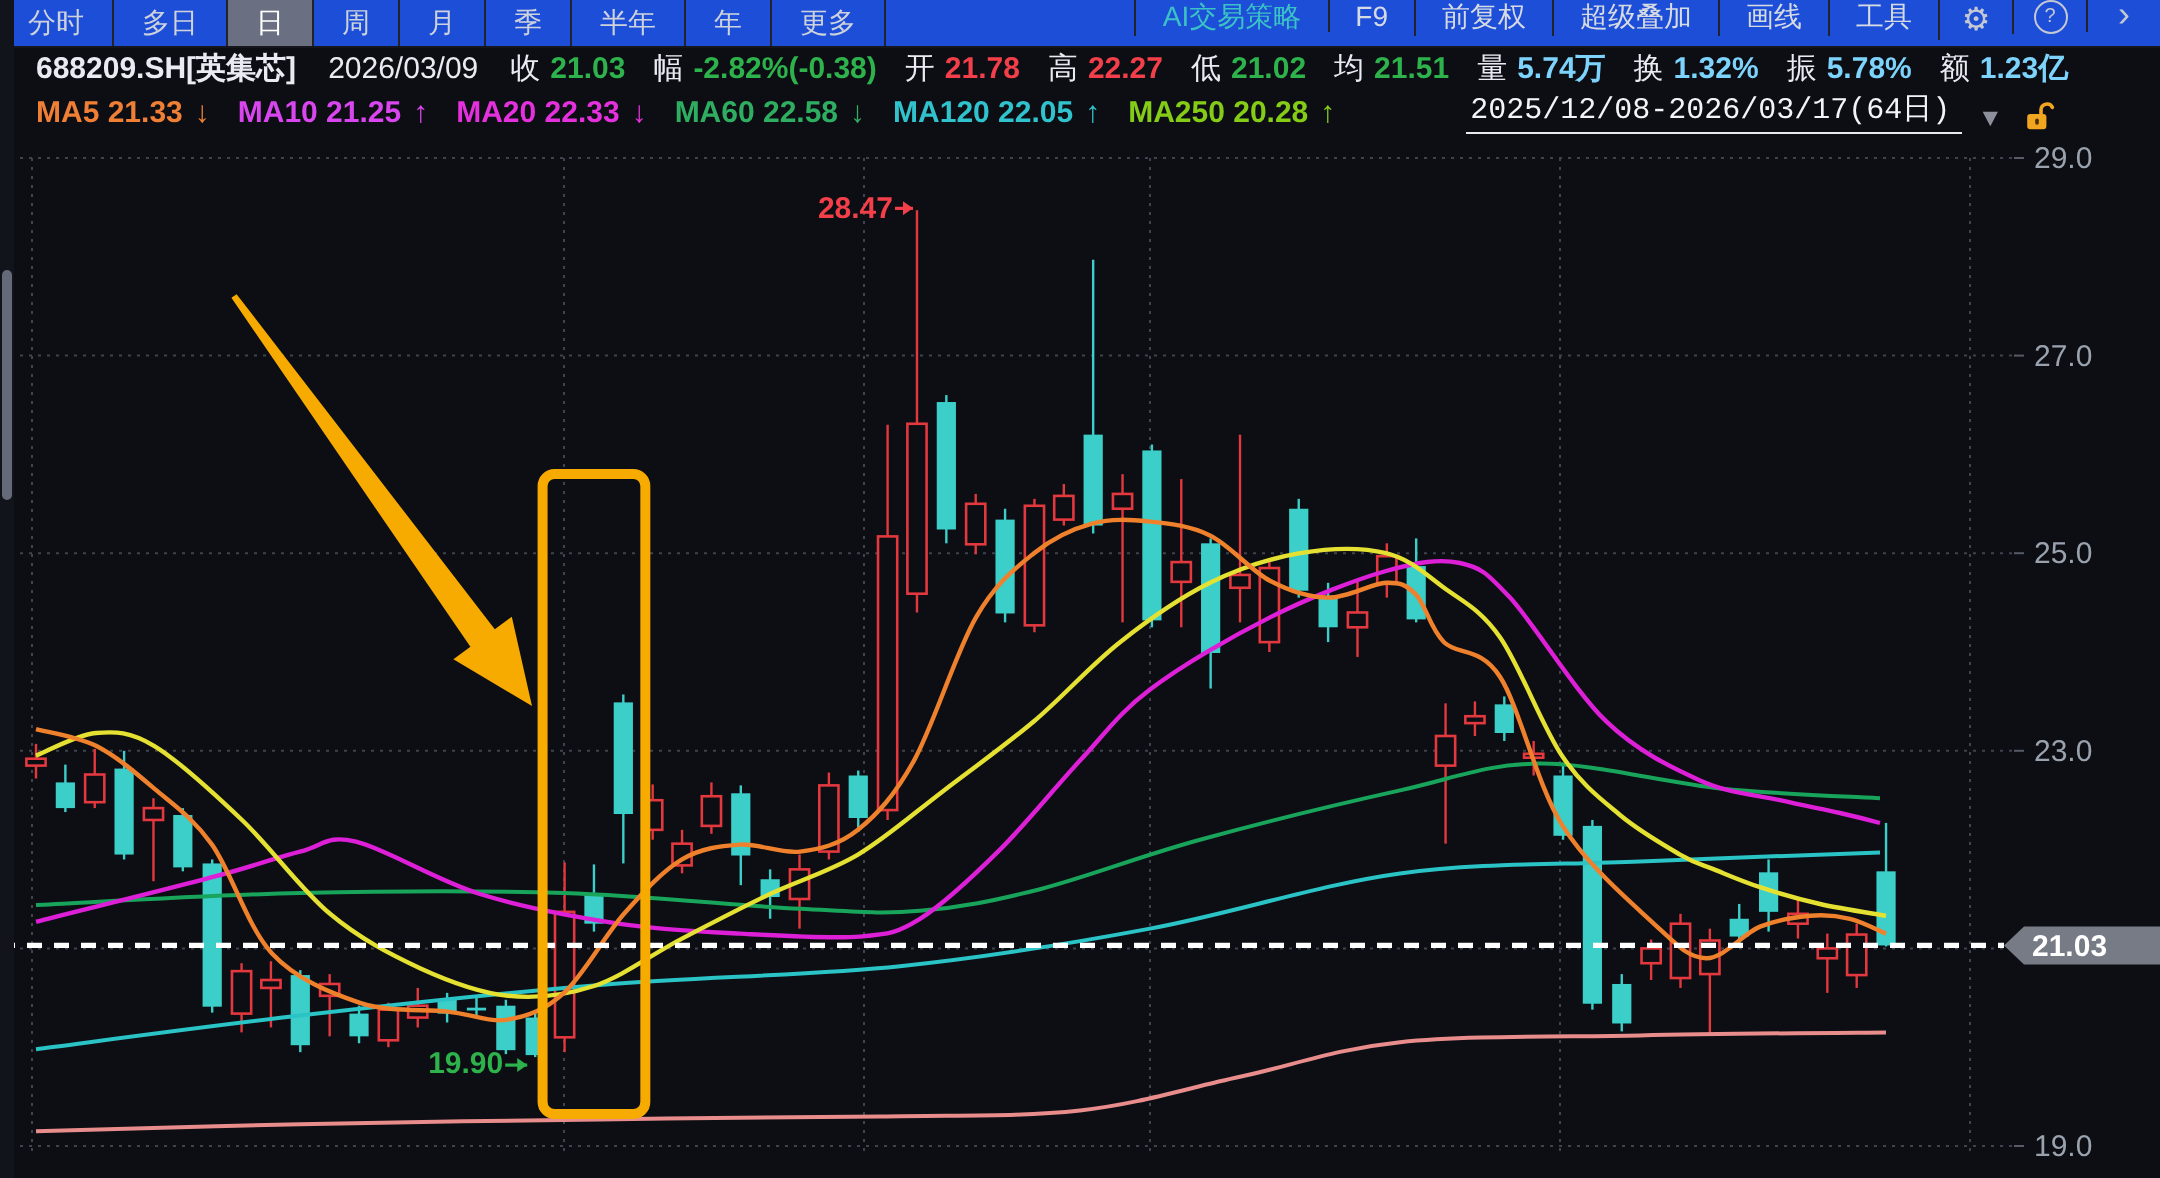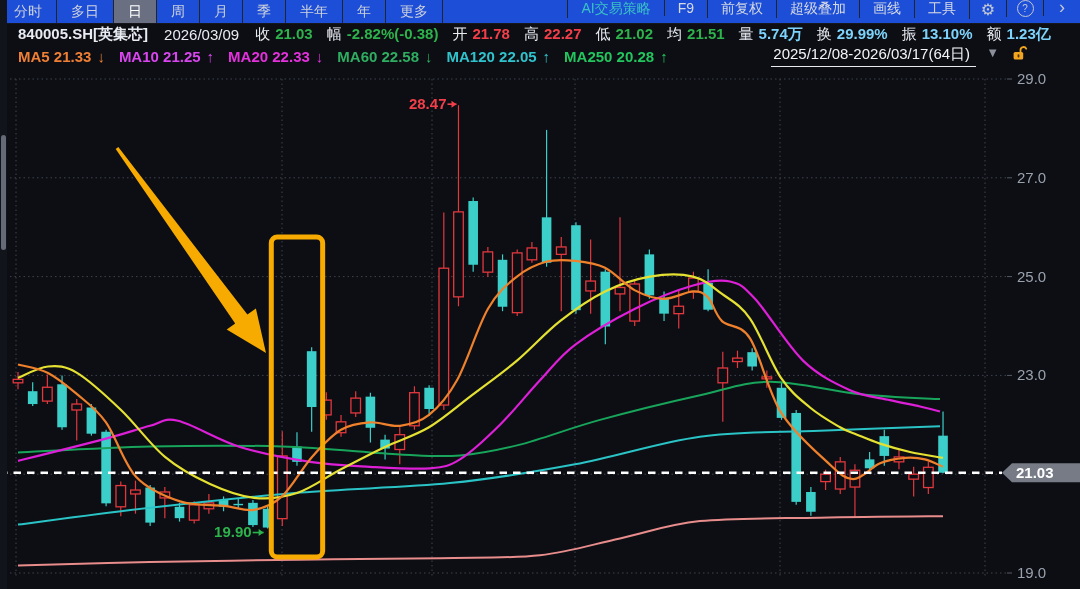--- a/index.html
+++ b/index.html
@@ -29,21 +29,21 @@
   #infobar .sym{margin-right:16px;}
   #infobar .dt{margin-right:16px;font-weight:500;}
   .fld{margin-right:14px;}
   .fld .lab{color:#e8ebf2;margin-right:5px;font-weight:500;}
   .v-green{color:#2db24c;} .v-red{color:#f33f49;} .v-white{color:#7dd3fc;}
   
   #mabar{position:absolute;left:0;top:46px;width:1080px;height:20px;display:flex;align-items:center;
     padding-left:18px;font-size:15px;font-weight:600;white-space:nowrap;z-index:5;}
   .ma-item{margin-right:10px;}
   .ma-arrow{margin:0 4px 0 6px;font-weight:700;}
-  #range-wrap{margin-left:auto;display:flex;align-items:flex-start;margin-right:70px;}
+  #range-wrap{margin-left:auto;display:flex;align-items:flex-end;margin-right:70px;font-family:Liberation Mono, monospace;}
   #range-label{color:#f2f4f8;font-weight:500;border-bottom:1.5px solid #e8eaf0;padding:0 6px 2px 2px;}
   #range-caret{color:#8b909b;font-size:13px;margin-left:10px;}
   #lock-icon{margin-left:12px;display:flex;align-items:center;}
   #chart-svg{position:absolute;left:0;top:0;z-index:1;}
 </style>
 </head>
 <body>
 <div id="stage">
 
 <div id="left-strip">
@@ -253,44 +253,44 @@
         <div class="ticon">
           <div class="help-circle">?</div>
         </div>
         <div class="ticon">
           <span class="chev">›</span>
         </div>
       </div>
 </div>
 
 <div id="infobar">
-  <span class="sym">840005.SH[英集芯]</span>
+  <span class="sym">688209.SH[英集芯]</span>
   <span class="dt">2026/03/09</span>
   <span id="fields" style="display: inline-flex;">
         <span class="fld"><span class="lab">收</span><span class="v-green">21.03</span></span>
         <span class="fld"><span class="lab">幅</span><span class="v-green">-2.82%(-0.38)</span></span>
         <span class="fld"><span class="lab">开</span><span class="v-red">21.78</span></span>
         <span class="fld"><span class="lab">高</span><span class="v-red">22.27</span></span>
         <span class="fld"><span class="lab">低</span><span class="v-green">21.02</span></span>
         <span class="fld"><span class="lab">均</span><span class="v-green">21.51</span></span>
         <span class="fld"><span class="lab">量</span><span class="v-white">5.74万</span></span>
-        <span class="fld"><span class="lab">换</span><span class="v-white">29.99%</span></span>
-        <span class="fld"><span class="lab">振</span><span class="v-white">13.10%</span></span>
+        <span class="fld"><span class="lab">换</span><span class="v-white">1.32%</span></span>
+        <span class="fld"><span class="lab">振</span><span class="v-white">5.78%</span></span>
         <span class="fld"><span class="lab">额</span><span class="v-white">1.23亿</span></span>
       </span>
 </div>
 
 <div id="mabar">
   <span id="ma-items" style="display: inline-flex;">
         <span class="ma-item" style="color: rgb(239, 127, 53);">MA5 21.33<span class="ma-arrow">↓</span></span>
         <span class="ma-item" style="color: #d946ef;">MA10 21.25<span class="ma-arrow">↑</span></span>
         <span class="ma-item" style="color: rgb(228, 49, 221);">MA20 22.33<span class="ma-arrow">↓</span></span>
         <span class="ma-item" style="color: rgb(47, 174, 98);">MA60 22.58<span class="ma-arrow">↓</span></span>
         <span class="ma-item" style="color: rgb(49, 195, 205);">MA120 22.05<span class="ma-arrow">↑</span></span>
-        <span class="ma-item" style="color: #22c55e;">MA250 20.28<span class="ma-arrow">↑</span></span>
+        <span class="ma-item" style="color: #84cc16;">MA250 20.28<span class="ma-arrow">↑</span></span>
       </span>
   <div id="range-wrap">
     <span id="range-label">2025/12/08-2026/03/17(64日)</span>
     <span id="range-caret">▼</span>
     <span id="lock-icon">
       <svg width="17" height="17" viewBox="0 0 17 17">
         <path d="M9.5 7.2 V4.9 a3 3 0 0 1 5.7 -1.2" fill="none" stroke="#f2a51e" stroke-width="1.8" stroke-linecap="round"></path>
         <rect x="2.6" y="7" width="9.6" height="7.6" rx="1.6" fill="#f2a51e"></rect>
         <rect x="6.6" y="9.2" width="1.8" height="3.2" rx="0.9" fill="#4a3000"></rect>
       </svg>

